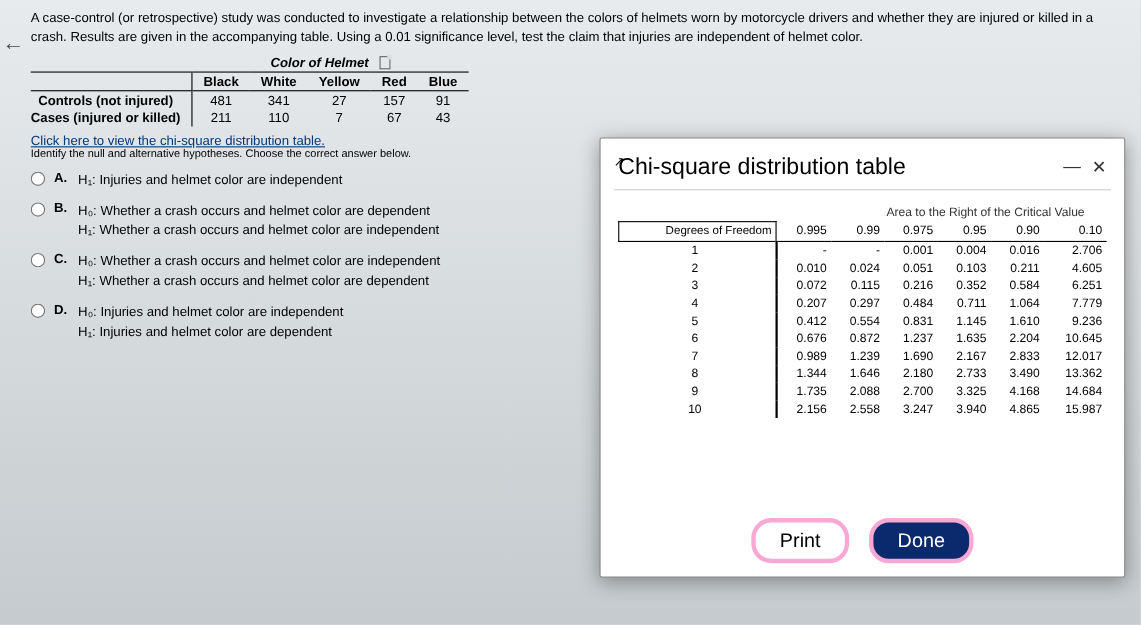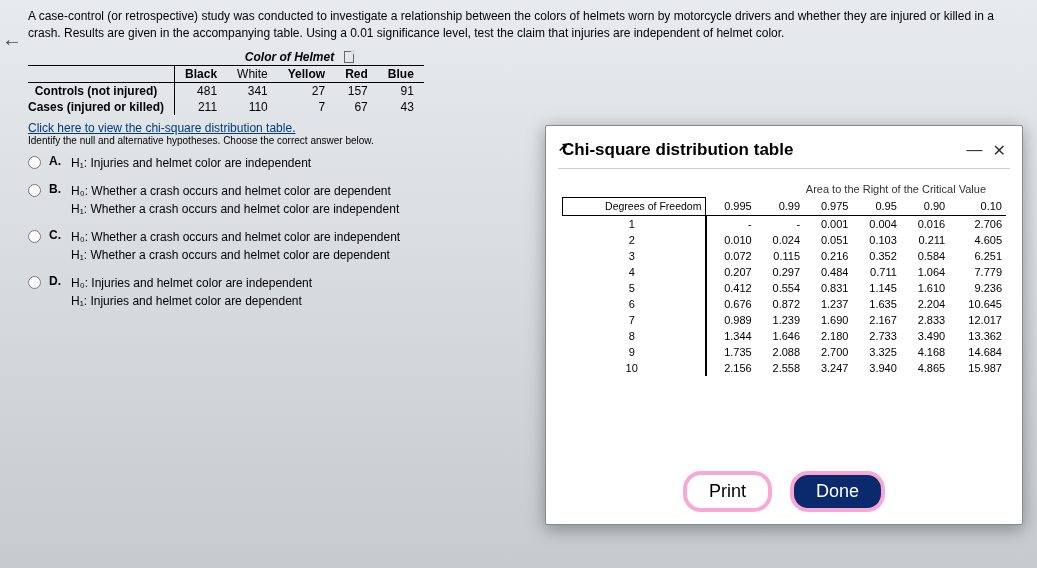--- a/index.html
+++ b/index.html
@@ -37,21 +37,21 @@
       color: #000;
     }
     .helmet-table {
       border-collapse: collapse;
       font-size: 12px;
       margin-top: 2px;
       margin-bottom: 4px;
     }
     .helmet-table td, .helmet-table th {
       padding: 1px 10px;
-      text-align: right;
+      text-align: center;
       font-weight: normal;
     }
     .helmet-table .row-label {
       text-align: center;
       font-weight: bold;
       padding-left: 0;
     }
     .helmet-table .top-row td {
       border-bottom: 1px solid #000;
     }
@@ -121,23 +121,22 @@
       border-radius: 2px;
       box-shadow: 0 4px 18px rgba(0,0,0,0.35);
     }
     .dialog-header {
       padding: 14px 16px 8px 16px;
       display: flex;
       align-items: center;
       justify-content: space-between;
     }
     .dialog-title {
-      font-size: 17px;
+      font-size: 21px;
       color: #000;
-      font-weight: bold;
     }
     .dialog-controls {
       display: flex;
       align-items: center;
       gap: 10px;
       font-size: 16px;
       color: #333;
     }
     .dialog-controls span { cursor: pointer; }
     .hr { border: none; border-top: 1px solid #ccc; margin: 0 12px; }
@@ -224,21 +223,21 @@
         <tr class="top-row">
       <td></td>
       <td colspan="5" class="group-header">
         <span>Color of Helmet</span>
         <span class="copy-icon"></span>
       </td>
     </tr>
     <tr class="top-row">
       <td></td>
       <td class="left-divider" style="font-weight:bold">Black</td>
-      <td style="font-weight:normal">White</td>
+      <td style="font-weight:bold">White</td>
       <td style="font-weight:bold">Yellow</td>
       <td style="font-weight:bold">Red</td>
       <td style="font-weight:bold">Blue</td>
     </tr>
     <tr>
       <td class="row-label">Controls (not injured)</td>
       <td class="left-divider">481</td>
       <td>341</td>
       <td>27</td>
       <td>157</td>

